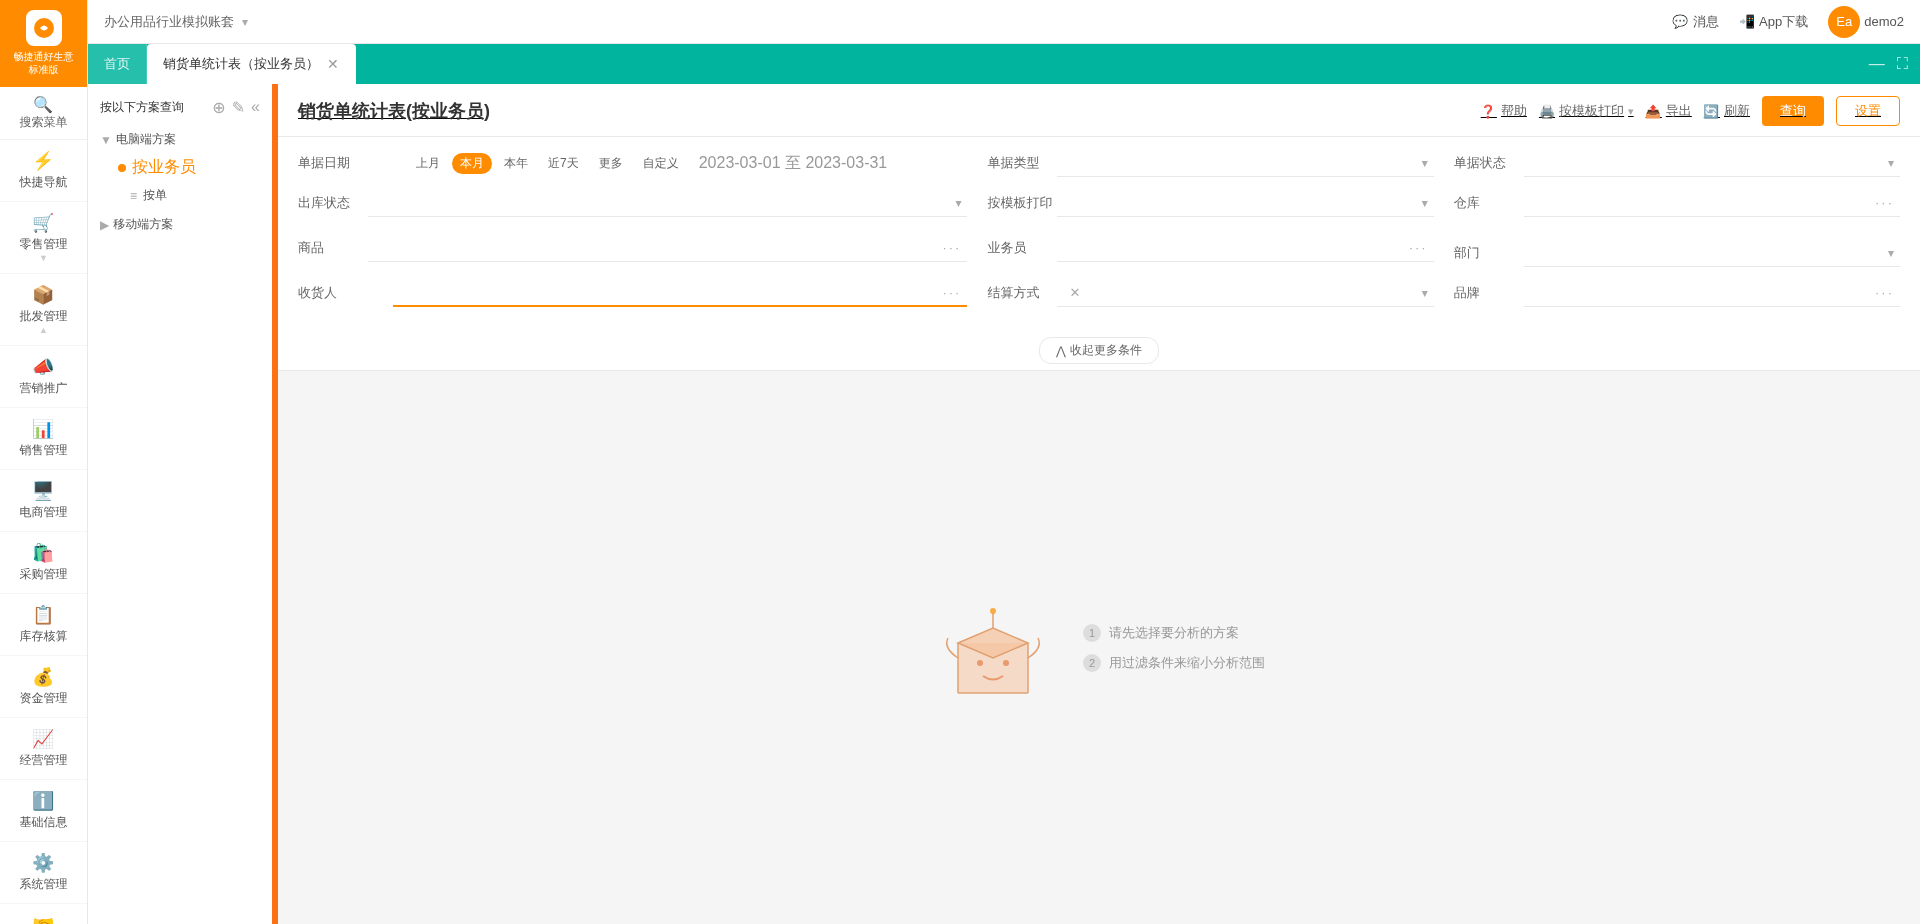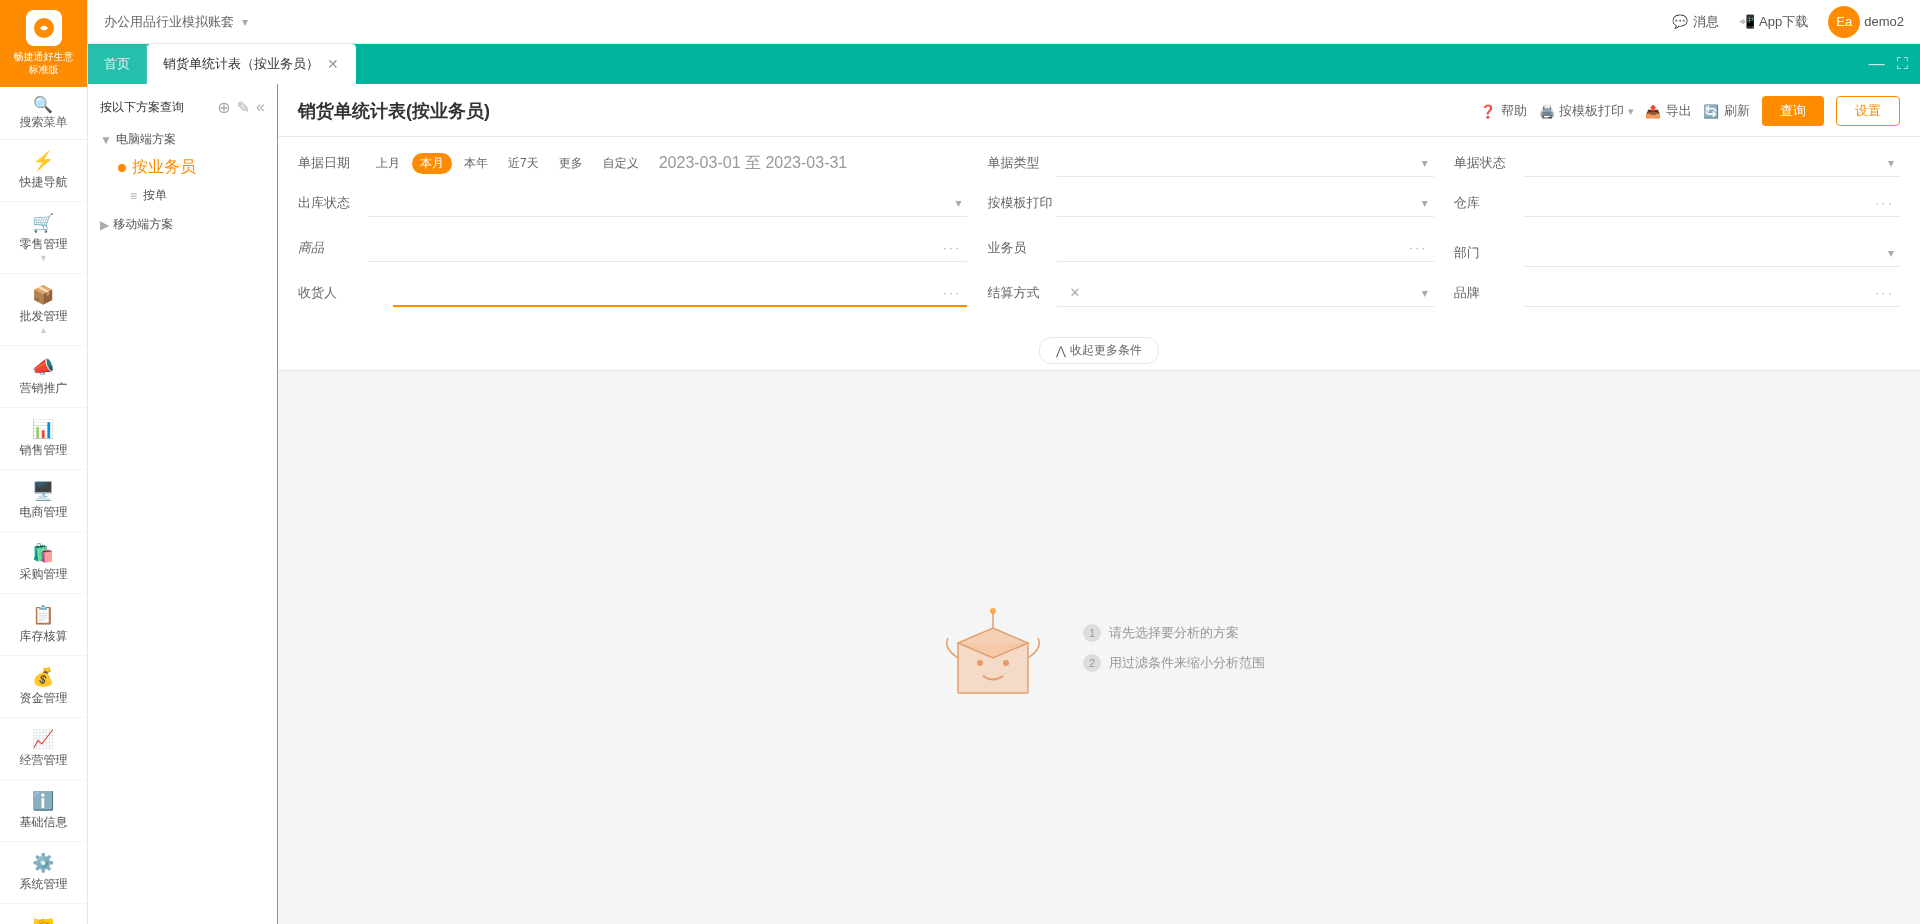--- a/index.html
+++ b/index.html
@@ -154,21 +154,21 @@
     .content {
       flex: 1;
       display: flex;
       overflow: hidden;
     }
 
     
     .left-panel {
       width: 190px;
       background: #fff;
-      border-right: 1px solid #f97316;
+      border-right: 6px solid #f97316;
       flex-shrink: 0;
       overflow-y: auto;
       padding: 8px 0;
     }
     .left-panel-header {
       display: flex;
       align-items: center;
       justify-content: space-between;
       padding: 6px 12px;
       font-size: 12px;
@@ -228,20 +228,21 @@
       overflow-y: auto;
     }
 
     
     .page-header {
       background: #fff;
       padding: 12px 20px 0 20px;
       border-bottom: 1px solid #e8e8e8;
       display: flex;
       flex-direction: column;
+      text-decoration: underline;
     }
     .page-title-row {
       display: flex;
       align-items: center;
       justify-content: space-between;
       padding-bottom: 10px;
     }
     .page-title {
       font-size: 18px;
       font-weight: 600;
@@ -322,20 +323,21 @@
       margin-left: 6px;
       cursor: pointer;
     }
     .filter-separator { width: 20px; flex-shrink: 0; }
 
     
     .date-pills {
       display: flex;
       align-items: center;
       gap: 4px;
+      margin-left: 40px;
     }
     .date-pill {
       padding: 2px 8px;
       border-radius: 12px;
       font-size: 12px;
       cursor: pointer;
       color: #666;
     }
     .date-pill.active {
       background: #ff8c00;
@@ -630,21 +632,21 @@
           <div class="filter-separator"></div>
           <div style="display:flex;align-items:center;flex:1;min-width:0;">
             <div class="filter-label">仓库</div>
             <div class="filter-field">
               <span class="dots">···</span>
             </div>
           </div>
         </div>
 
         <div class="filter-row">
-          <div style="display:flex;align-items:center;flex:1.5;min-width:0;font-style:italic;">
+          <div style="display:flex;align-items:center;flex:1.5;min-width:0;">
             <div class="filter-label">商品</div>
             <div class="filter-field">
               <span class="dots">···</span>
             </div>
           </div>
           <div class="filter-separator"></div>
           <div style="display:flex;align-items:center;flex:1;min-width:0;">
             <div class="filter-label">业务员</div>
             <div class="filter-field">
               <span class="dots">···</span>

